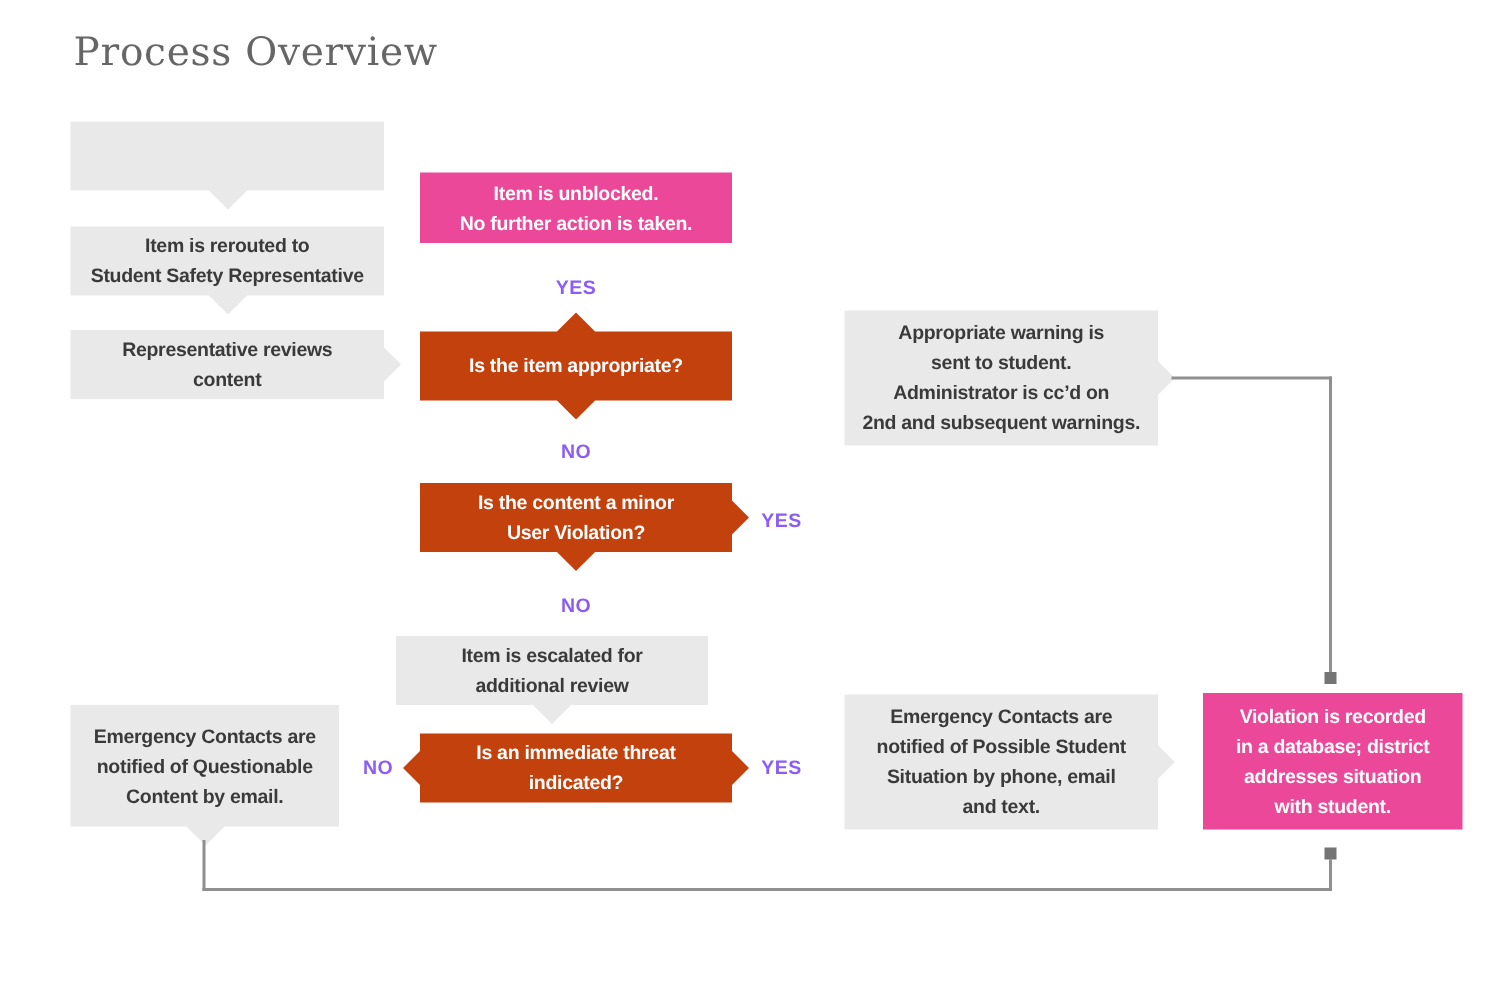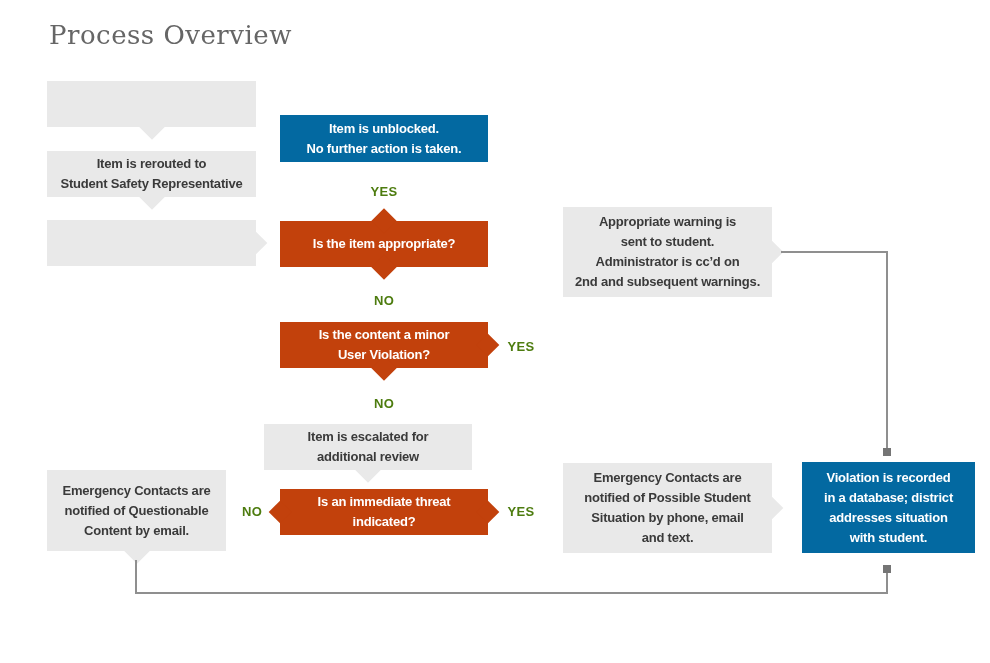--- a/index.html
+++ b/index.html
@@ -14,28 +14,28 @@
     font-size:26px;color:#666666;letter-spacing:0.5px;
   }
   .box{
     position:absolute;display:flex;align-items:center;justify-content:center;
     text-align:center;font-weight:bold;font-size:13px;line-height:20px;
     letter-spacing:-0.2px;
   }
   .box .txt{position:relative;z-index:1;white-space:pre-line;}
   .box.light{background:#E9E9E9;color:#3A3A3A;}
   .box.dark{background:#c2410c;color:#ffffff;}
-  .box.orange{background:#0369a1;color:#ffffff;text-align:center;}
+  .box.orange{background:#ec4899;color:#ffffff;text-align:center;}
   .tail{position:absolute;background:inherit;transform:rotate(45deg);}
   .tail.down{width:18px;height:18px;bottom:-9px;left:50%;margin-left:-9px;}
   .tail.up{width:18px;height:18px;top:-9px;left:50%;margin-left:-9px;}
   .tail.right{width:16px;height:16px;right:-8px;top:50%;margin-top:-8px;}
   .tail.left{width:16px;height:16px;left:-8px;top:50%;margin-top:-8px;}
   .branch-label{
-    position:absolute;font-weight:bold;font-size:13px;color:#4d7c0f;
+    position:absolute;font-weight:bold;font-size:13px;color:#8b5cf6;
     text-align:center;letter-spacing:0.3px;
   }
   .line{position:absolute;background:#8F8F8F;}
   .endcap{position:absolute;width:8px;height:8px;background:#757575;}
 </style>
 </head>
 <body>
 
 <div class="canvas">
 
@@ -46,20 +46,22 @@
   </div>
 
   <div class="box light" style="left:23px;top:151px;width:209px;height:46px">
     <div class="tail down"></div>
     <span class="txt">Item is rerouted to
 Student Safety Representative</span>
   </div>
 
   <div class="box light" style="left:23px;top:220px;width:209px;height:46px">
     <div class="tail right"></div>
+    <span class="txt">Representative reviews
+content</span>
   </div>
 
   <div class="box orange" style="left:256px;top:115px;width:208px;height:47px">
     <span class="txt">Item is unblocked.
 No further action is taken.</span>
   </div>
 
   <div class="branch-label" style="left:256px;top:184px;width:208px">YES</div>
 
   <div class="box dark" style="left:256px;top:221px;width:208px;height:46px">

